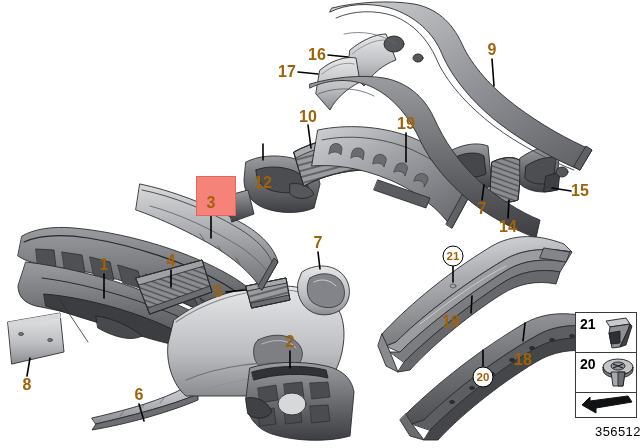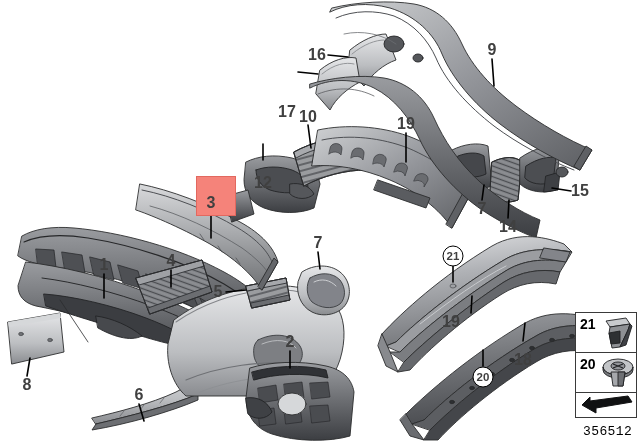--- a/index.html
+++ b/index.html
@@ -20,21 +20,21 @@
     left: 0;
     top: 0;
     width: 640px;
     height: 448px;
   }
   .callout {
     position: absolute;
     font-family: "Liberation Sans", sans-serif;
     font-weight: bold;
     font-size: 16px;
-    color: #404040;
+    color: #a16207;
     line-height: 1;
     white-space: nowrap;
     transform: translate(-50%, -50%);
     user-select: none;
   }
   .callout.circled {
     width: 19px;
     height: 19px;
     border: 1.6px solid #000;
     border-radius: 50%;
@@ -65,25 +65,26 @@
     position: absolute;
     left: 4px;
     top: 3px;
     font-family: "Liberation Sans", sans-serif;
     font-weight: bold;
     font-size: 14px;
     color: #000;
   }
   .part-number {
     position: absolute;
-    font-family: Liberation Mono, monospace;
+    font-family: Liberation Sans, sans-serif;
     font-size: 13px;
     color: #000000;
     letter-spacing: 0.4px;
     white-space: nowrap;
+    margin-left: 12px;
   }
 </style>
 </head>
 <body>
 
 <div id="diagram-root">
 
   <svg id="parts-canvas" viewBox="0 0 640 448" aria-hidden="true">
     <defs>
       <linearGradient id="gMetal" x1="0" y1="0" x2="0" y2="1">
@@ -416,21 +417,21 @@
       <div class="callout" style="left: 318px; top: 243px;">7</div>
       <div class="callout" style="left: 27px; top: 385px;">8</div>
       <div class="callout" style="left: 492px; top: 50px;">9</div>
       <div class="callout" style="left: 308px; top: 117px;">10</div>
       <div class="callout" style="left: 406px; top: 124px;">19</div>
       <div class="callout" style="left: 263px; top: 135px; margin-top: 48px;">12</div>
       <div class="callout" style="left: 482px; top: 209px;">7</div>
       <div class="callout" style="left: 508px; top: 227px; text-align: right;">14</div>
       <div class="callout" style="left: 580px; top: 191px;">15</div>
       <div class="callout" style="left: 317px; top: 55px;">16</div>
-      <div class="callout" style="left: 287px; top: 72px; margin-top: 40px;">17</div>
+      <div class="callout" style="left: 287px; top: 72px;">17</div>
       <div class="callout" style="left: 523px; top: 360px;">18</div>
       <div class="callout" style="left: 451px; top: 322px;">19</div>
       <div class="callout circled" style="left: 483px; top: 377px;">20</div>
       <div class="callout circled" style="left: 453px; top: 256px;">21</div>
     </div>
 
   <div class="legend-box" id="legend-box" style="left: 575px; top: 312px; width: 62px; height: 106px;">
 
     <div class="legend-cell" style="height:40px;">
       <span class="legend-num">21</span>

